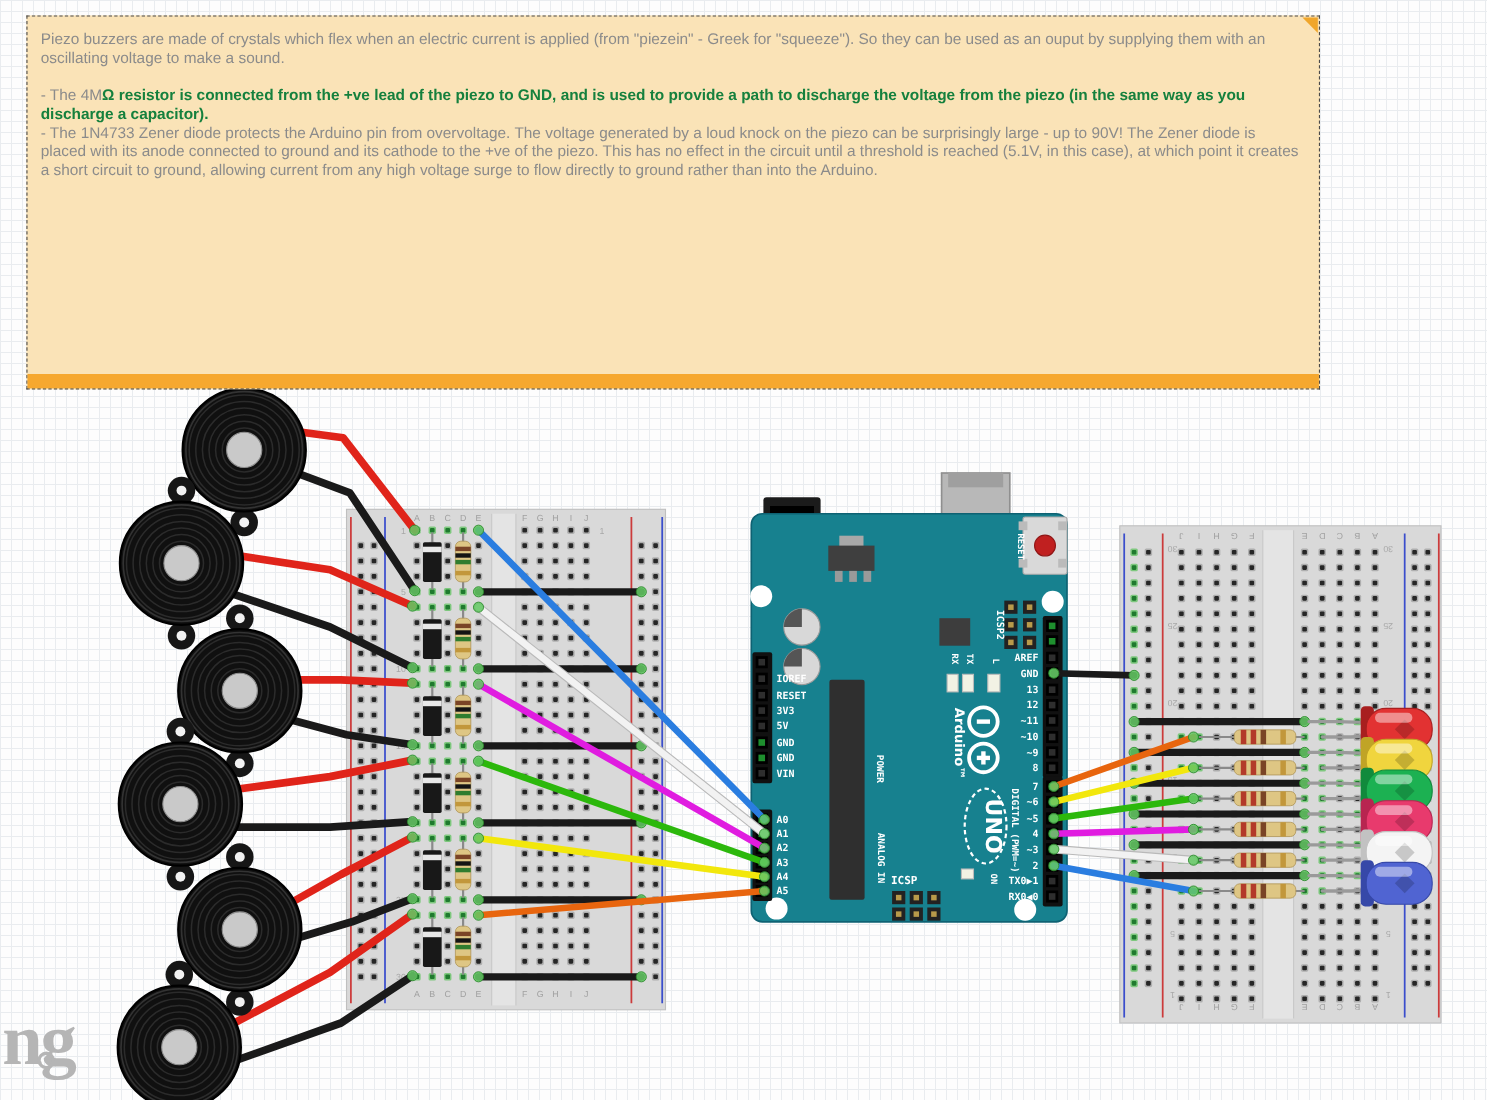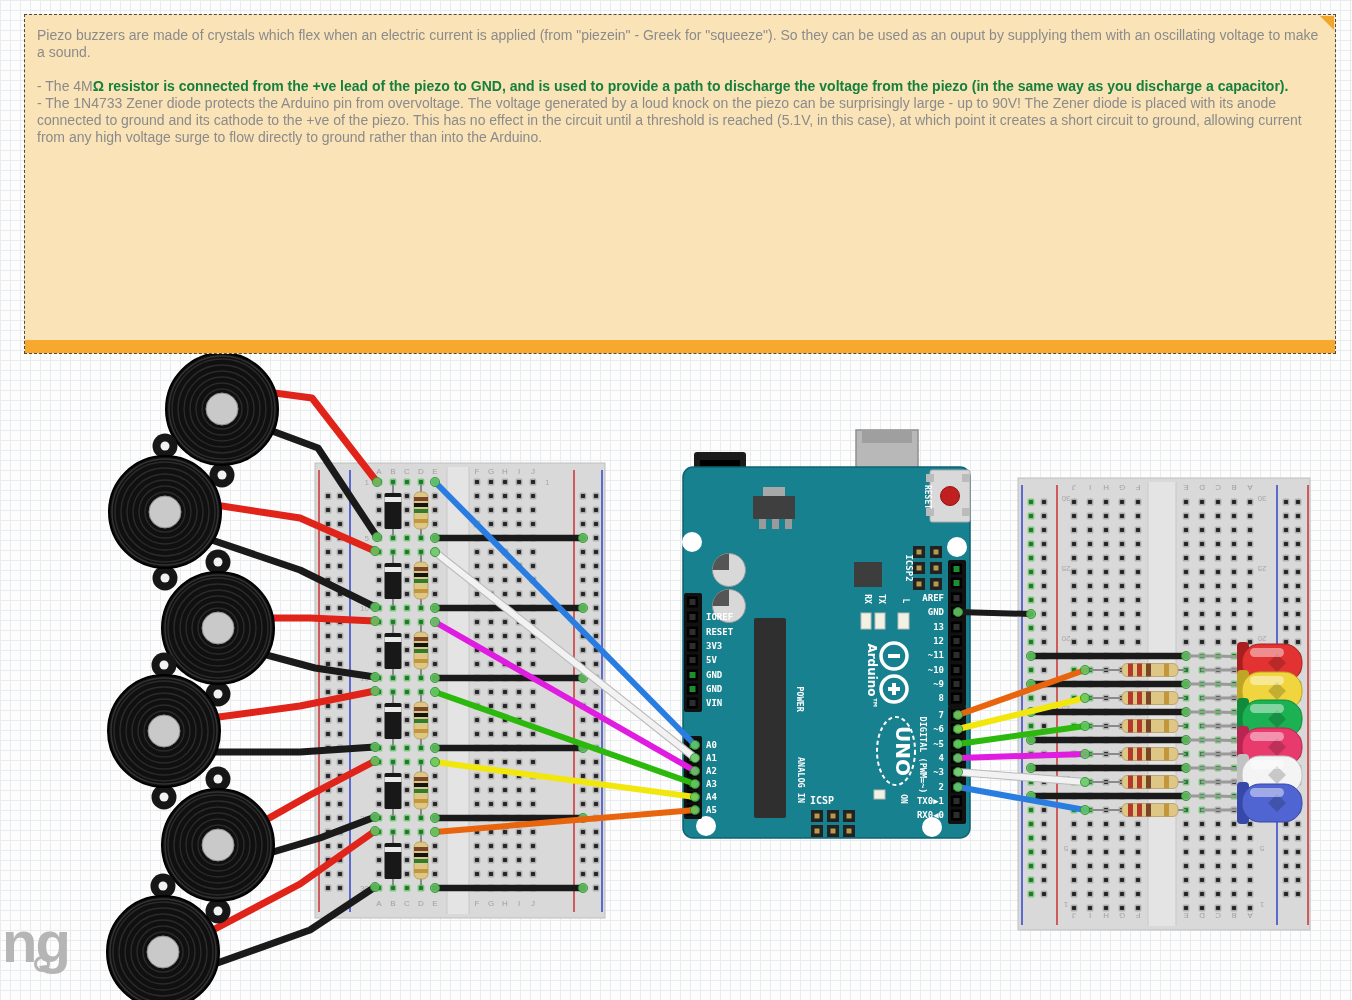--- a/index.html
+++ b/index.html
@@ -6,27 +6,27 @@
   .canvas{
     position:relative;width:1352px;height:1000px;overflow:hidden;
     font-family:"Liberation Sans","DejaVu Sans",sans-serif;
     background-color:#fdfdfd;
     background-image:linear-gradient(var(--grid,#e9ecef) 1px, transparent 1px),
                      linear-gradient(90deg, var(--grid,#e9ecef) 1px, transparent 1px);
     background-size:10px 10px;
   }
   .watermark{
     position:absolute;left:2px;top:908px;z-index:0;
-    font-family:Liberation Sans, sans-serif;
-    font-weight:bold;font-size:58px;color:#b5b5b5;letter-spacing:-2px;
+    font-family:Liberation Serif, serif;
+    font-weight:bold;font-size:66px;color:#b5b5b5;letter-spacing:-2px;
   }
   .wm-ring{position:absolute;left:34px;top:956px;width:10px;height:10px;border:3px solid #b5b5b5;border-radius:50%;z-index:0;}
   #circuit{position:absolute;left:0;top:0;z-index:1;}
   .note{
-    position:absolute;left:24px;top:14px;width:1312px;height:340px;z-index:3;
+    position:absolute;left:24px;top:14px;width:1176px;height:340px;z-index:3;
     background:var(--note-bg,#fae3b7);
     border:1px dashed #4a4a4a;box-sizing:border-box;
   }
   .note-text{
     padding:12px 14px 0 12px;font-size:14px;line-height:17px;color:#8b8b8b;
   }
   .note-text p{margin:0;}
   .para-gap{height:17px;}
   .note-bold{color:#15803d;font-weight:bold;margin-top:23px;}
   .note-bar{position:absolute;left:0;right:0;bottom:0;height:13px;background:var(--note-bar,#f6a82f);}

